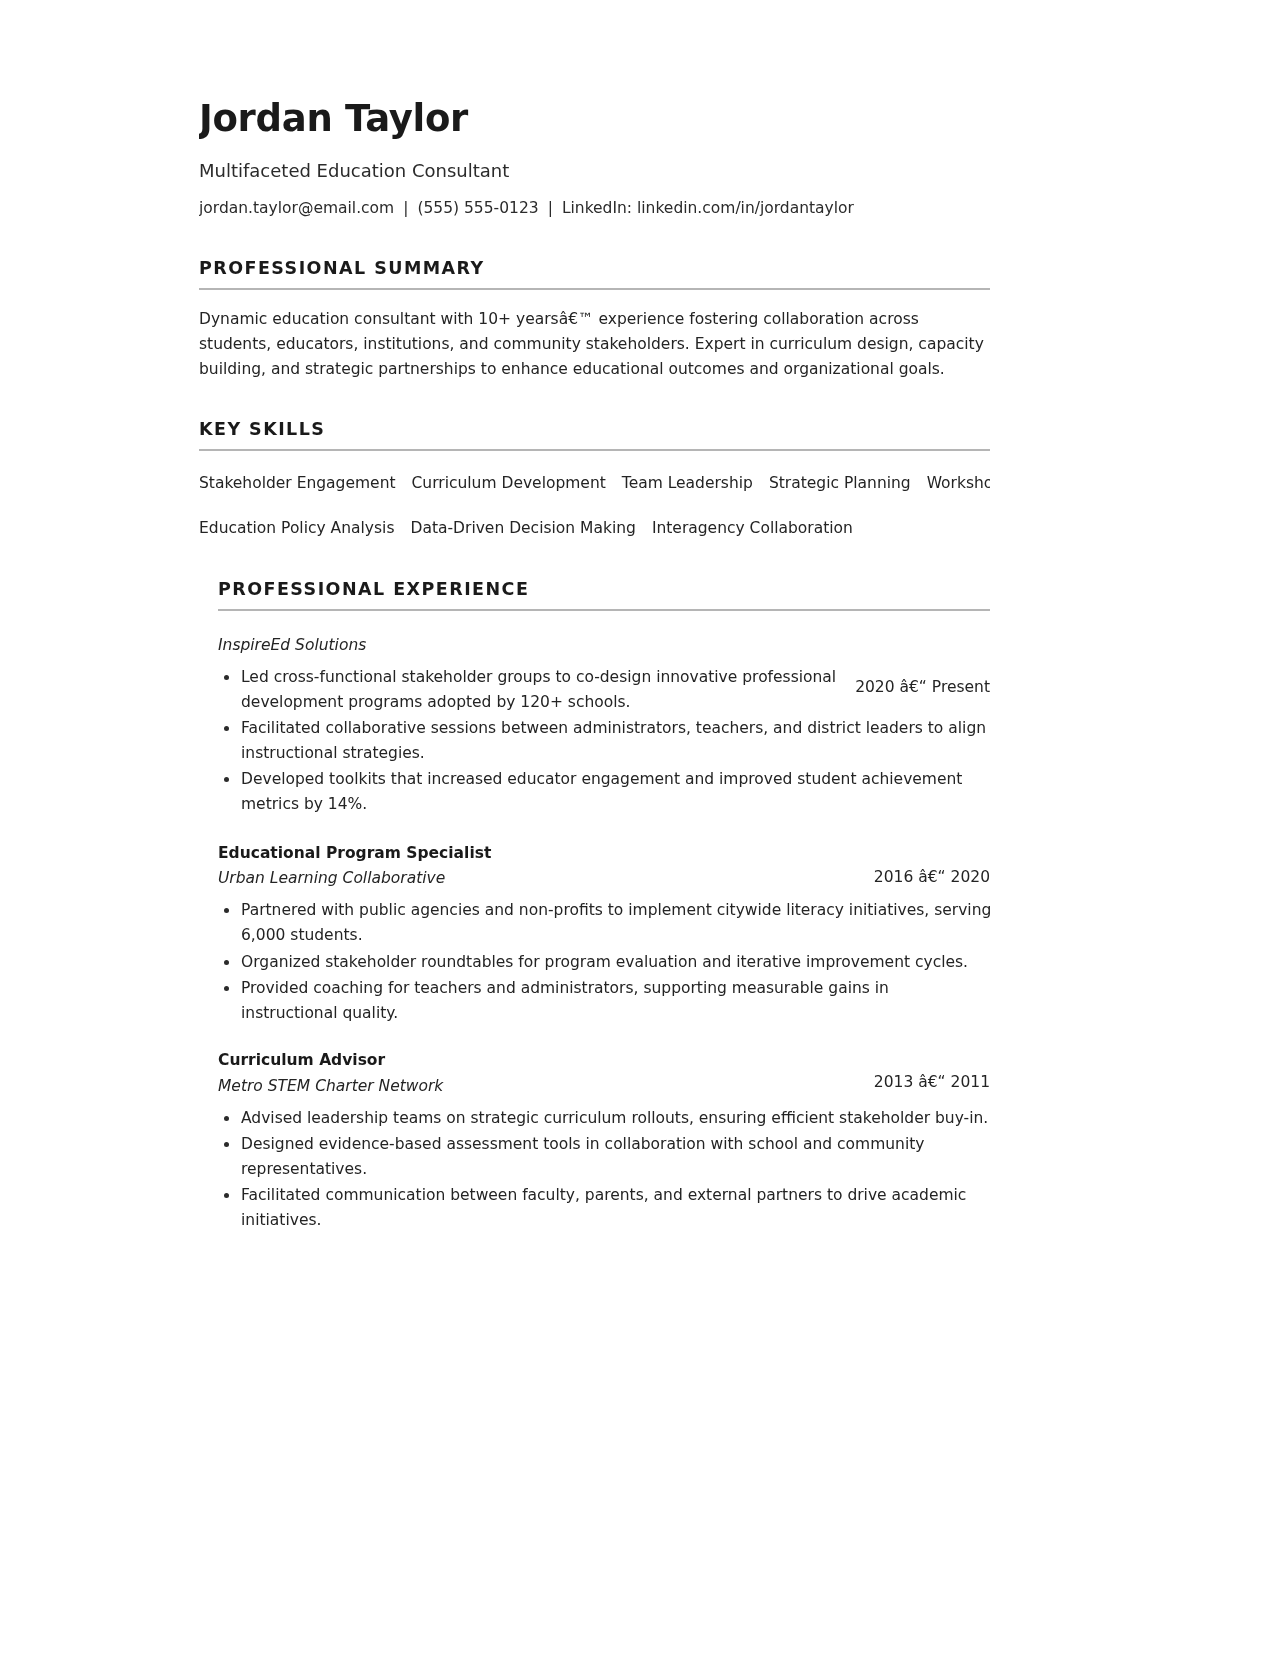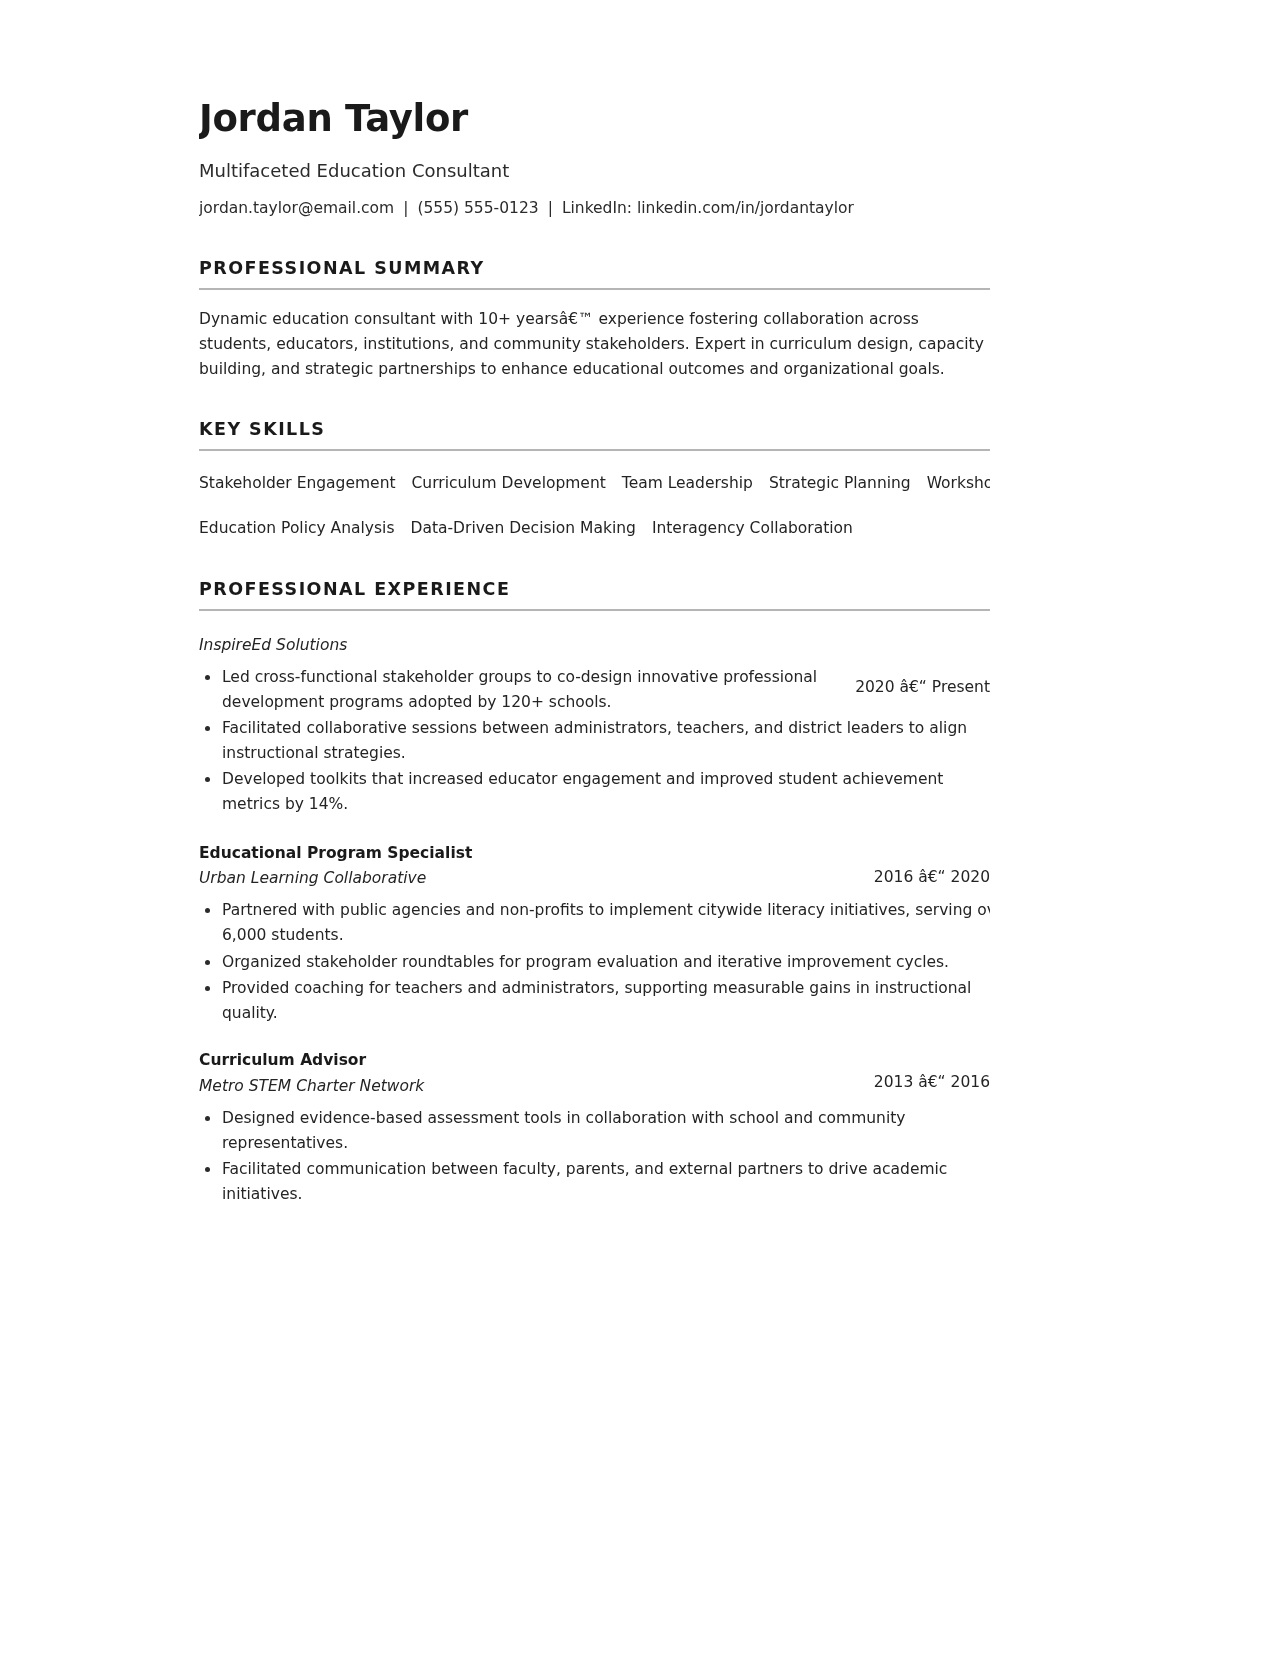--- a/index.html
+++ b/index.html
@@ -78,21 +78,21 @@
     text-transform: uppercase;
   }
   .sec-rule {
     height: 2px;
     background: #b5b5b5;
     margin-top: 10px;
     width: 100%;
   }
   .sec-summary  { padding-top: 39px; }
   .sec-skills   { padding-top: 37px; }
-  .sec-exp      { padding-top: 39px; }
+  .sec-exp      { padding-top: 39px; margin-left: 19px; }
 
   
   .summary-body {
     font-size: 15.5px;
     line-height: 1.62;
     color: #242424;
     padding-top: 17px;
     width: 787px;
   }
 
@@ -228,22 +228,23 @@
           <ul class="bullets">
             <li class="b1">Partnered with public agencies and non-profits to implement citywide literacy initiatives, serving over 6,000 students.</li>
             <li>Organized stakeholder roundtables for program evaluation and iterative improvement cycles.</li>
             <li>Provided coaching for teachers and administrators, supporting measurable gains in instructional quality.</li>
           </ul>
         </div>
 
         <div class="job job-3">
           <div class="job-title">Curriculum Advisor</div>
           <div class="job-org">Metro STEM Charter Network</div>
-          <div class="job-dates">2013 â€“ 2016</div>
+          <div class="job-dates">2013 â€“ 2011</div>
           <ul class="bullets">
+            <li>Advised leadership teams on strategic curriculum rollouts, ensuring efficient stakeholder buy-in.</li>
             <li>Designed evidence-based assessment tools in collaboration with school and community representatives.</li>
             <li>Facilitated communication between faculty, parents, and external partners to drive academic initiatives.</li>
           </ul>
         </div>
 
       </div>
     </div>
 
   </div>
 </div>

